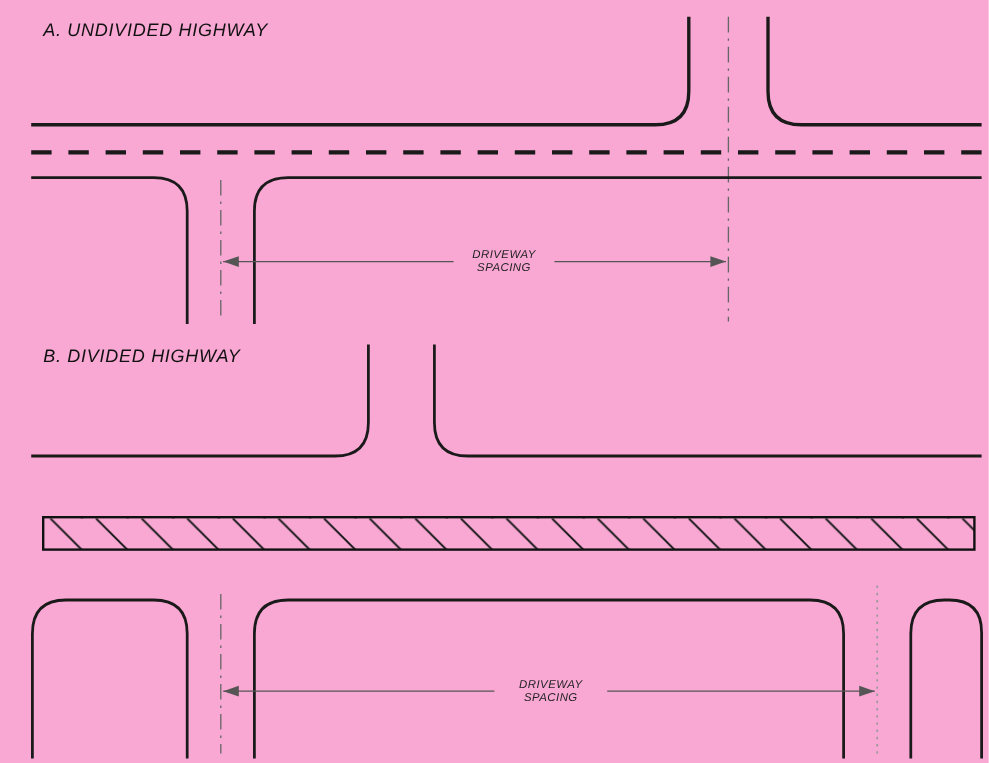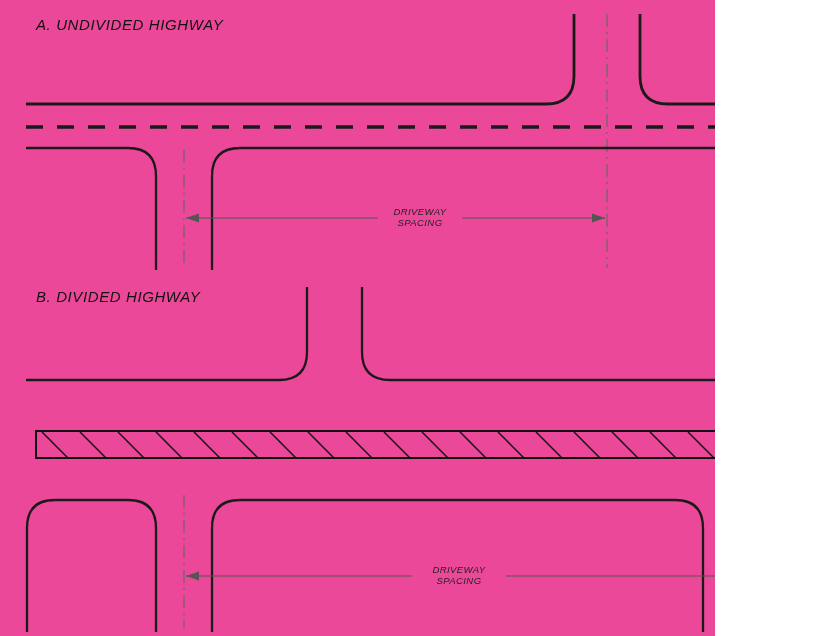--- a/index.html
+++ b/index.html
@@ -2,23 +2,23 @@
 <html><head>
 <meta charset="utf-8">
 <style>
   html, body {
     margin: 0;
     padding: 0;
     background: #ffffff;
   }
   .canvas {
     position: relative;
-    width: 715px;
+    width: 824px;
     height: 636px;
-    background: #ec4899;
+    background: #f9a8d4;
     font-family: "Liberation Sans", sans-serif;
     overflow: hidden;
   }
   svg { display: block; }
 
   .section-title {
     font-family: "Liberation Sans", sans-serif;
     font-style: italic;
     font-size: 15px;
     letter-spacing: 0.6px;

